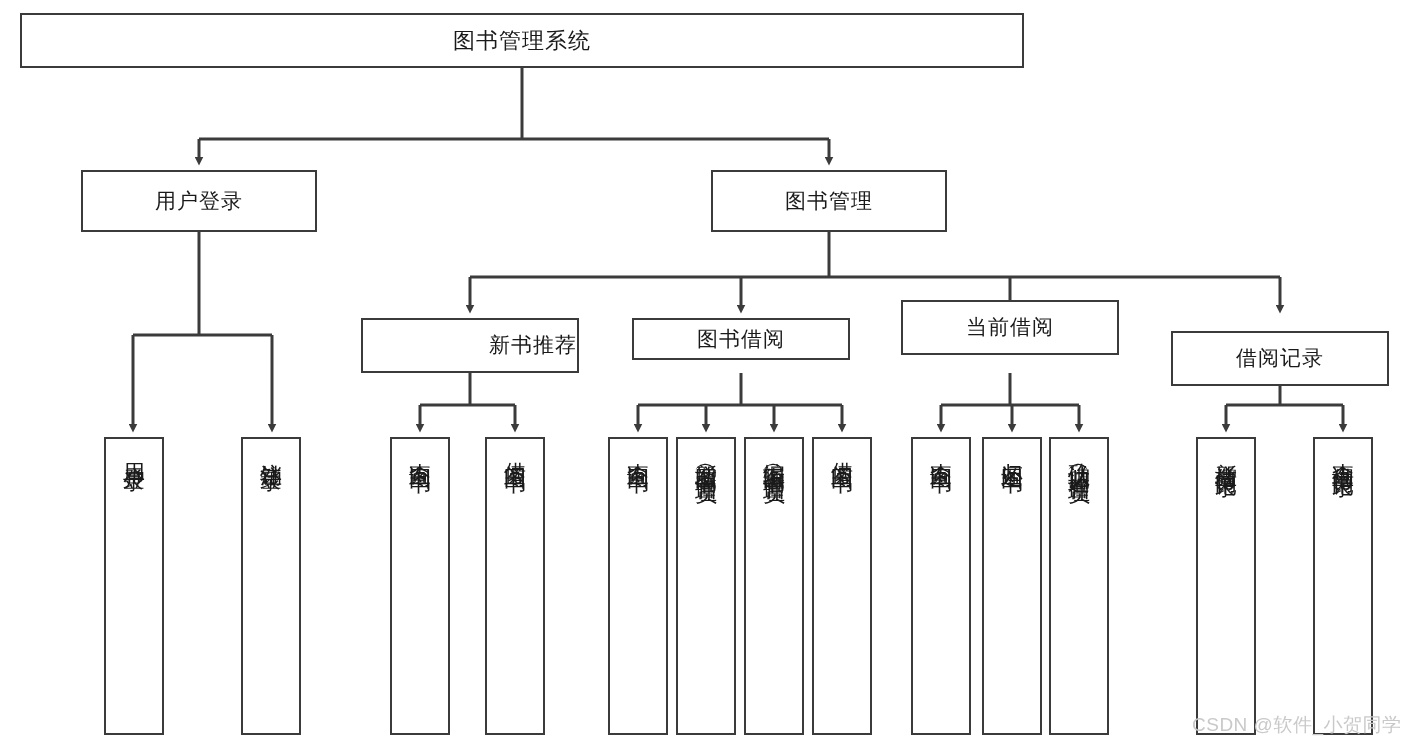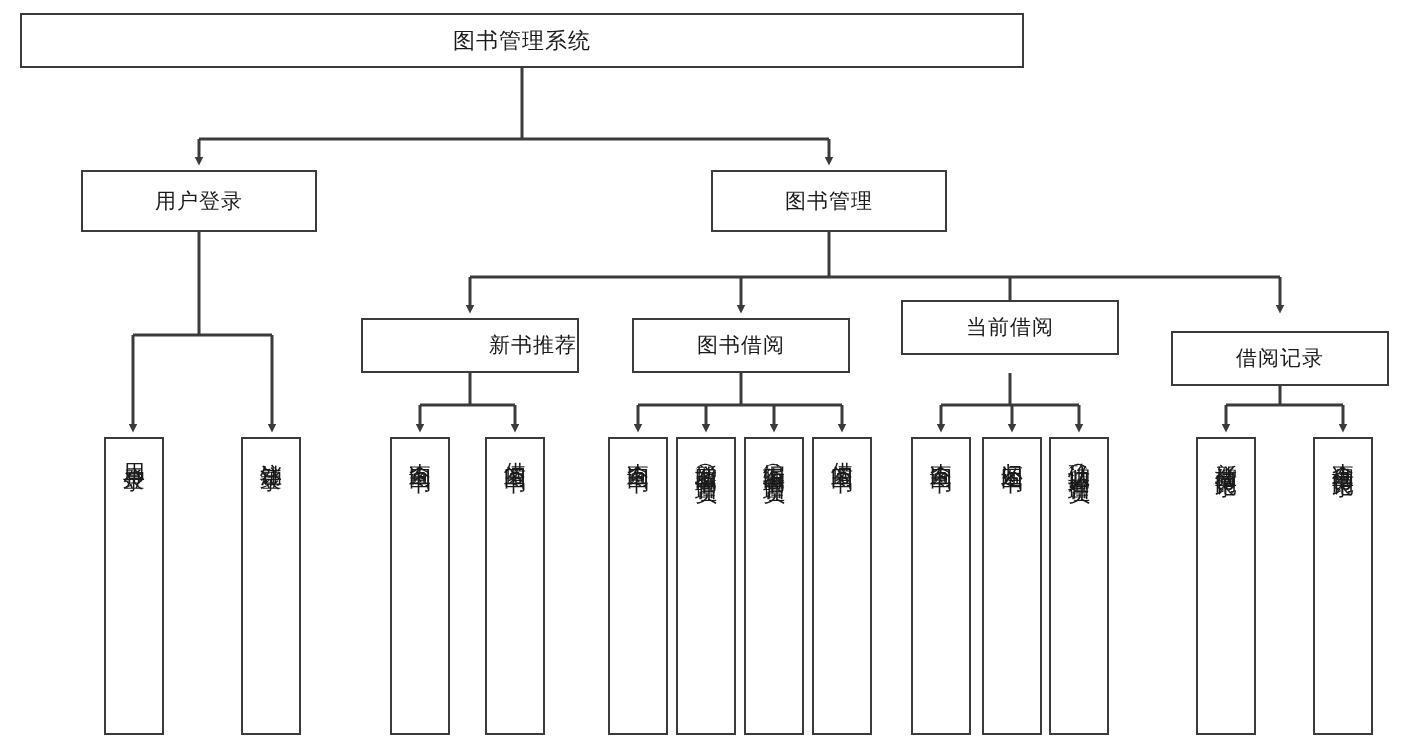--- a/index.html
+++ b/index.html
@@ -134,21 +134,21 @@
   <div class="node horizontal" style="left: 81px; top: 170px; width: 236px; height: 62px; border-color: rgb(59, 59, 59); background: rgb(255, 255, 255); color: rgb(26, 26, 26);">
     <span class="node-label">用户登录</span>
   </div>
   <div class="node horizontal" style="left: 711px; top: 170px; width: 236px; height: 62px; border-color: rgb(59, 59, 59); background: rgb(255, 255, 255); color: rgb(26, 26, 26);">
     <span class="node-label">图书管理</span>
   </div>
 
   <div class="node horizontal" style="left: 361px; top: 318px; width: 218px; height: 55px; border-color: rgb(59, 59, 59); background: rgb(255, 255, 255); color: rgb(26, 26, 26); justify-content: flex-end;">
     <span class="node-label">新书推荐</span>
   </div>
-  <div class="node horizontal" style="left: 632px; top: 318px; width: 218px; height: 55px; border-color: rgb(59, 59, 59); background: rgb(255, 255, 255); color: rgb(26, 26, 26);">
+  <div class="node horizontal" style="left: 632px; top: 318px; width: 218px; height: 42px; border-color: rgb(59, 59, 59); background: rgb(255, 255, 255); color: rgb(26, 26, 26);">
     <span class="node-label">图书借阅</span>
   </div>
   <div class="node horizontal" style="left: 901px; top: 300px; width: 218px; height: 55px; border-color: rgb(59, 59, 59); background: rgb(255, 255, 255); color: rgb(26, 26, 26);">
     <span class="node-label">当前借阅</span>
   </div>
   <div class="node horizontal" style="left: 1171px; top: 318px; width: 218px; height: 55px; border-color: rgb(59, 59, 59); background: rgb(255, 255, 255); color: rgb(26, 26, 26); margin-top: 13px;">
     <span class="node-label">借阅记录</span>
   </div>
 
   <div class="node vertical" style="left: 104px; top: 437px; width: 60px; height: 298px; border-color: rgb(59, 59, 59); background: rgb(255, 255, 255); color: rgb(26, 26, 26);">
@@ -184,14 +184,15 @@
   <div class="node vertical" style="left: 1049px; top: 437px; width: 60px; height: 298px; border-color: rgb(59, 59, 59); background: rgb(255, 255, 255); color: rgb(26, 26, 26);">
     <span class="node-label">确认归还（管理员）</span>
   </div>
   <div class="node vertical" style="left: 1196px; top: 437px; width: 60px; height: 298px; border-color: rgb(59, 59, 59); background: rgb(255, 255, 255); color: rgb(26, 26, 26);">
     <span class="node-label">新增借阅记录</span>
   </div>
   <div class="node vertical" style="left: 1313px; top: 437px; width: 60px; height: 298px; border-color: rgb(59, 59, 59); background: rgb(255, 255, 255); color: rgb(26, 26, 26);">
     <span class="node-label">查询借阅记录</span>
   </div>
 
+  <div class="watermark" style="left: 1192px; top: 712px; color: rgb(201, 201, 201);">CSDN @软件_小贺同学</div>
 
 </div>
 
 </body></html>

